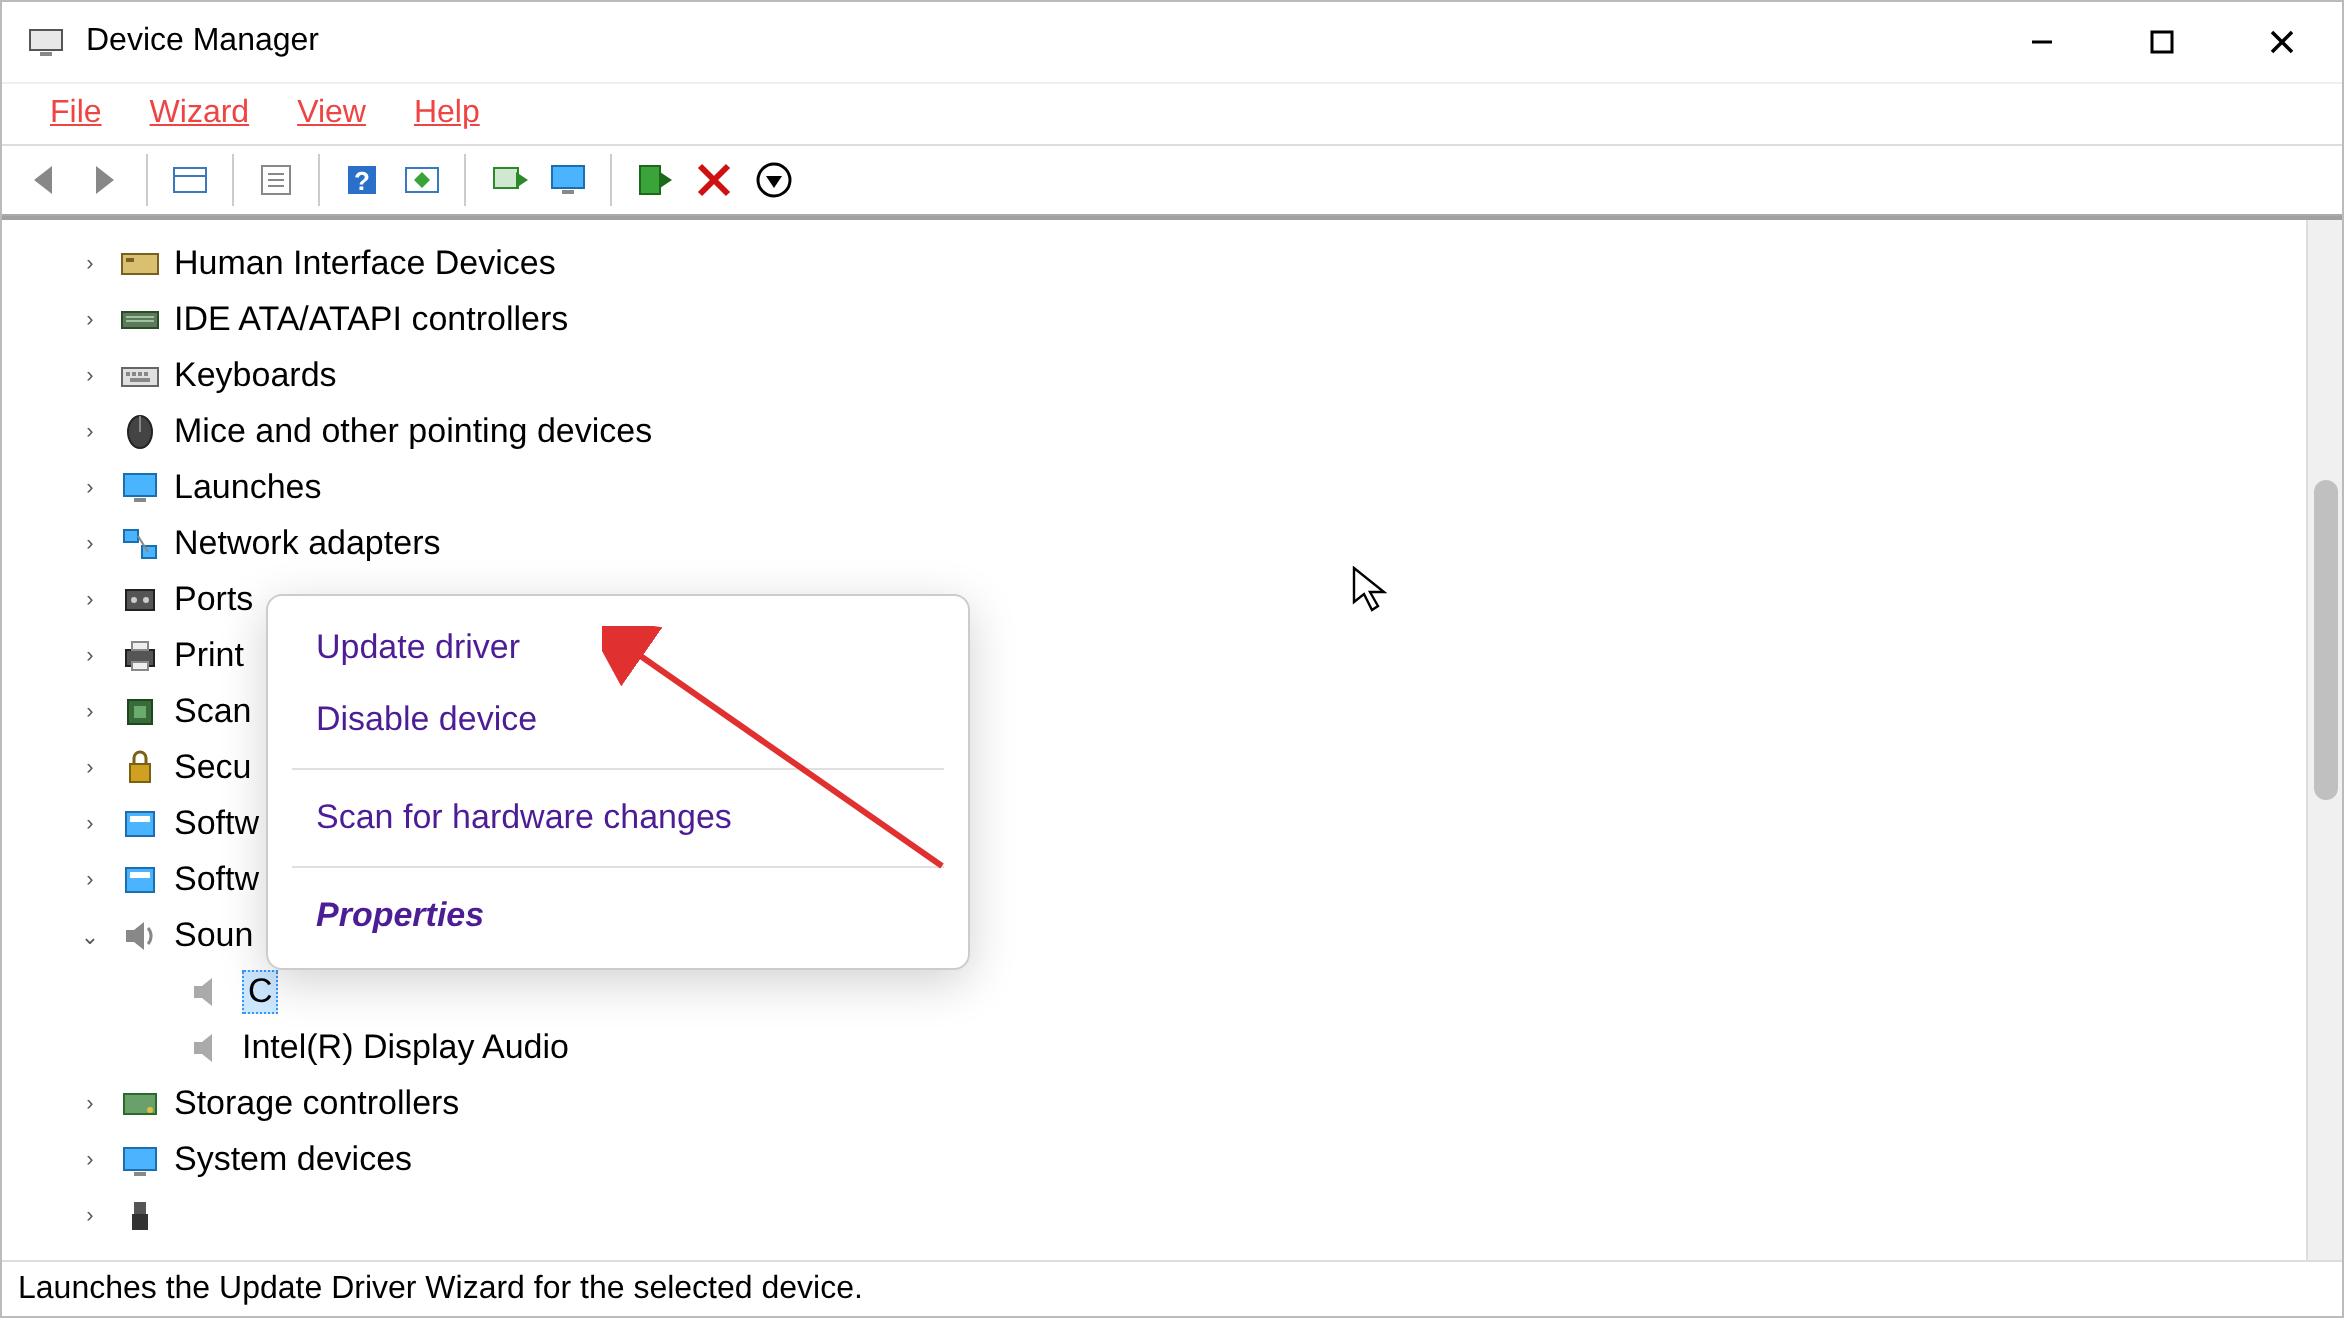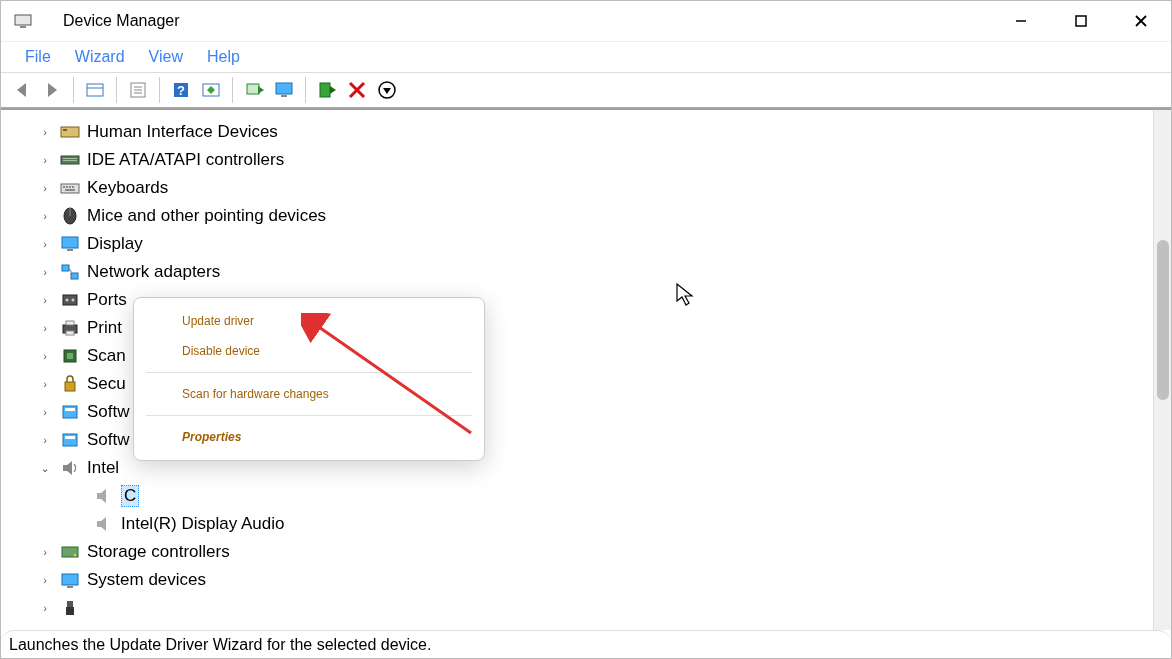--- a/index.html
+++ b/index.html
@@ -1,39 +1,39 @@
 <!DOCTYPE html>
 <html><head>
 <meta charset="utf-8">
 <style>
   * { box-sizing: border-box; margin: 0; padding: 0; font-family: "Segoe UI", Arial, sans-serif; }
   html, body { width: 1172px; height: 659px; background: #fff; overflow: hidden; }
   .window { width: 1172px; height: 659px; display: flex; flex-direction: column; border: 1px solid #bbb; position: relative; }
-  .titlebar { height: 40px; display: flex; align-items: center; padding-left: 12px; gap: 20px; }
+  .titlebar { height: 40px; display: flex; align-items: center; padding-left: 12px; }
   .titlebar-icon { width: 20px; height: 20px; margin-right: 10px; display:flex; align-items:center; justify-content:center; }
   .titlebar-title { font-size: 16px; color: #000; }
   .window-controls { margin-left: auto; display: flex; }
   .window-controls .ctrl { width: 60px; height: 40px; display:flex; align-items:center; justify-content:center; font-size:16px; color:#000; }
   .menubar { height: 32px; display:flex; align-items:center; padding-left: 12px; border-bottom: 1px solid #ddd; border-top: 1px solid #eee; }
-  .menubar .menuitem { font-size: 16px; padding: 0 12px; color:#3b82f6; }
+  .menubar .menuitem { font-size: 16px; padding: 0 12px; color:#ef4444;text-decoration:underline; }
   .toolbar { height: 36px; display:flex; align-items:center; padding-left:8px; border-bottom:1px solid #aaa; gap:4px; }
   .toolbar .tbsep { width:1px; height:26px; background:#ccc; margin:0 4px; }
   .toolbar .tbicon { width:26px; height:26px; display:flex; align-items:center; justify-content:center; }
   .content { flex:1; display:flex; position:relative; border-top:2px solid #a0a0a0; }
   .tree { flex:1; padding: 8px 0 8px 36px; font-size:17px; color:#000; overflow:hidden; }
   .tree-row { display:flex; align-items:center; height:28px; position:relative; }
   .tree-row .expander { width:16px; text-align:center; color:#555; font-size:11px; margin-right:6px; }
   .tree-row .nodeicon { width:22px; height:22px; margin-right:6px; display:flex; align-items:center; justify-content:center; }
   .tree-row.child { padding-left: 56px; }
   .tree-row.selected .label { background:#cde8ff; border:1px dotted #3399ff; padding:0 2px; }
   .scrollbar { width:18px; background:#f0f0f0; border-left:1px solid #ddd; position:relative; }
   .scrollbar .thumb { position:absolute; right:2px; top:130px; width:12px; height:160px; background:#c0c0c0; border-radius:6px; }
-  .statusbar { height:28px; display:flex; align-items:center; padding-left:8px; font-size:16px; border-top:1px solid #ddd;border-radius:13px; }
+  .statusbar { height:28px; display:flex; align-items:center; padding-left:8px; font-size:16px; border-top:1px solid #ddd; }
   .contextmenu { position:absolute; left:132px; top:296px; width:352px; background:#fff; border:1px solid #ccc; border-radius:8px; box-shadow:0 6px 24px rgba(0,0,0,0.18); padding:8px 0; z-index:50; }
-  .contextmenu .cmitem { padding:8px 24px; font-size:12px; color:#a16207;margin-left:24px; }
+  .contextmenu .cmitem { padding:8px 24px; font-size:17px; color:#4c1d95; }
   .contextmenu .cmsep { height:1px; background:#e0e0e0; margin:6px 12px; }
   .contextmenu .cmitem.bold { font-weight:600;font-style:italic; }
   .arrow { position:absolute; z-index:60; pointer-events:none; }
   .cursor { position:absolute; left:675px; top:282px; z-index:70; pointer-events:none; }
 </style>
 </head>
 <body>
 
 <div class="window">
 
@@ -195,21 +195,21 @@
           <span class="label">Mice and other pointing devices</span>
         </div>
       <div class="tree-row">
           <span class="expander">›</span>
           <span class="nodeicon">
             <svg width="20" height="18">
               <rect x="2" y="2" width="16" height="11" fill="#4ab4ff" stroke="#1a6fb0"></rect>
               <rect x="7" y="14" width="6" height="2" fill="#888"></rect>
             </svg>
           </span>
-          <span class="label">Display</span>
+          <span class="label">Launches</span>
         </div>
       <div class="tree-row">
           <span class="expander">›</span>
           <span class="nodeicon">
             <svg width="20" height="18">
               <rect x="2" y="2" width="7" height="6" fill="#4ab4ff" stroke="#1a6fb0"></rect>
               <rect x="11" y="10" width="7" height="6" fill="#4ab4ff" stroke="#1a6fb0"></rect>
               <line x1="9" y1="5" x2="14" y2="13" stroke="#888"></line>
             </svg>
           </span>
@@ -278,21 +278,21 @@
           <span class="label">Softw</span>
         </div>
       <div class="tree-row">
           <span class="expander">⌄</span>
           <span class="nodeicon">
             <svg width="20" height="18">
               <polygon points="3,6 7,6 12,2 12,16 7,12 3,12" fill="#888"></polygon>
               <path d="M14 5 a6 6 0 0 1 0 8" fill="none" stroke="#888" stroke-width="1.5"></path>
             </svg>
           </span>
-          <span class="label">Intel</span>
+          <span class="label">Soun</span>
         </div>
 
       <div class="tree-row child selected">
           <span class="nodeicon">
             <svg width="20" height="18">
               <polygon points="3,6 7,6 12,2 12,16 7,12 3,12" fill="#aaa"></polygon>
             </svg>
           </span>
           <span class="label">C</span>
         </div>

